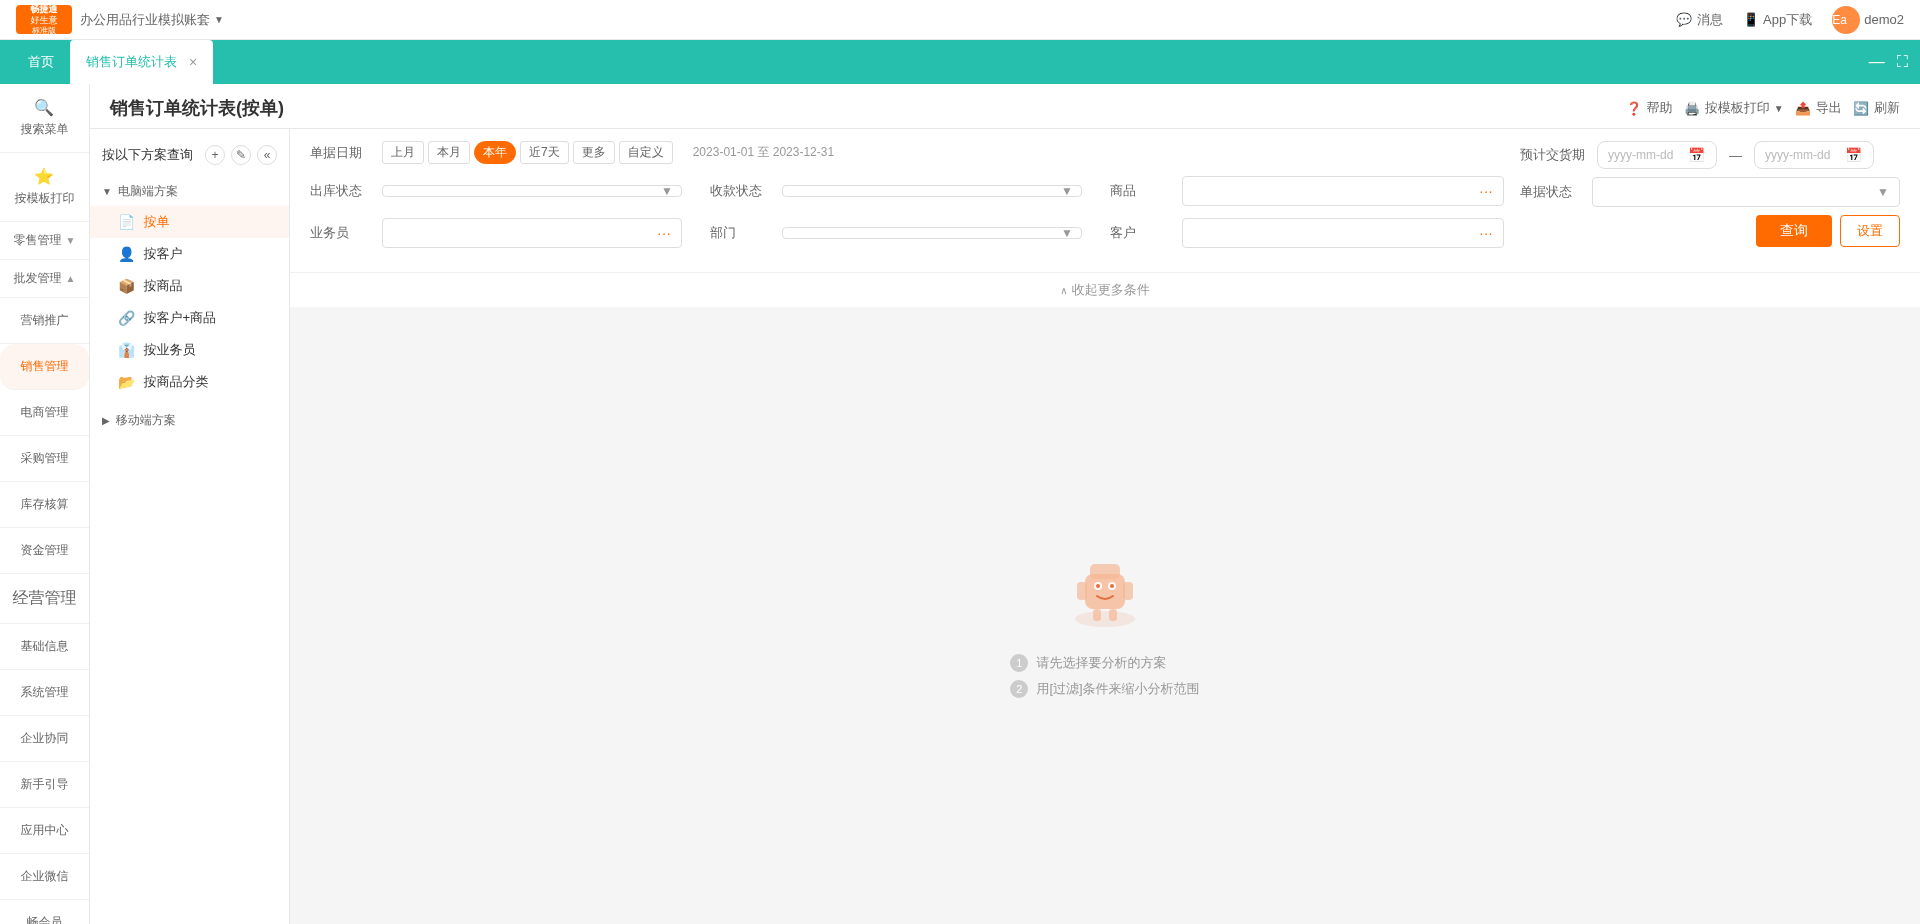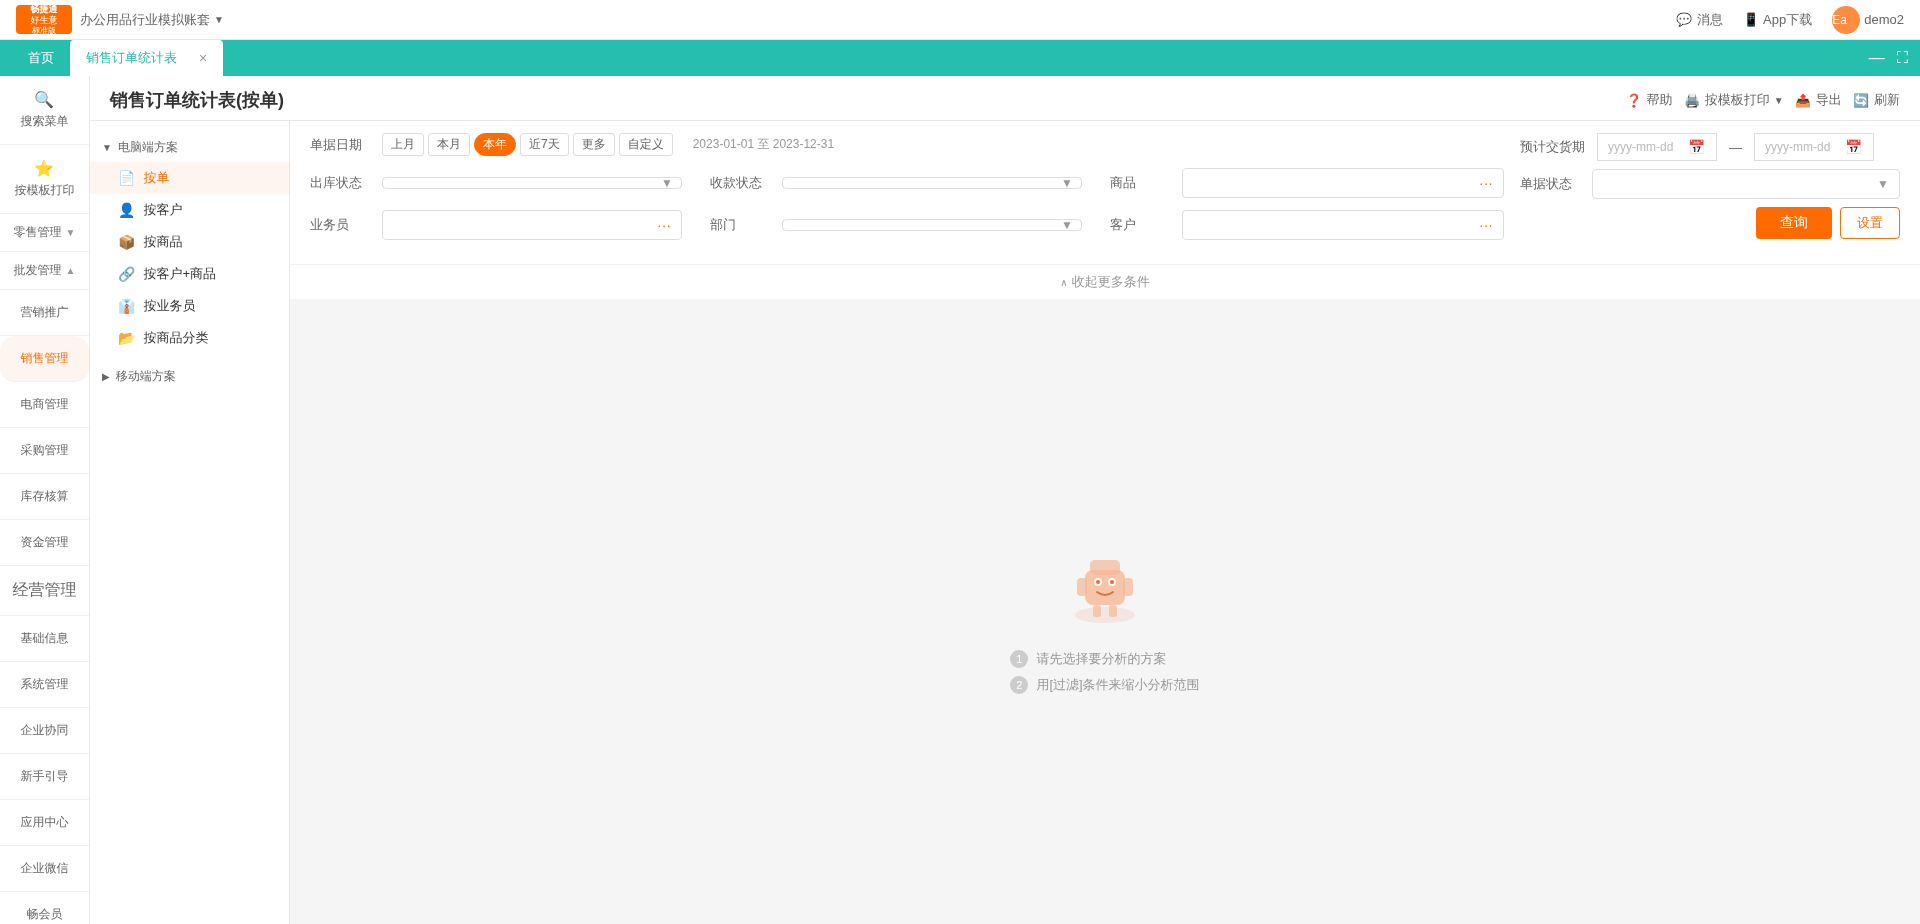--- a/index.html
+++ b/index.html
@@ -9,23 +9,23 @@
     .topbar { height: 40px; background: #fff; display: flex; align-items: center; justify-content: space-between; padding: 0 16px; border-bottom: 1px solid #e8e8e8; flex-shrink: 0; }
     .topbar-left { display: flex; align-items: center; gap: 8px; }
     .logo-box { width: 56px; height: 29px; background: #ff6b00; border-radius: 4px; display: flex; align-items: center; justify-content: center; flex-direction: column; }
     .logo-box span { color: #fff; font-size: 10px; line-height: 1.2; }
     .topbar-select { display: flex; align-items: center; gap: 4px; color: #666; font-size: 13px; cursor: pointer; }
     .topbar-right { display: flex; align-items: center; gap: 20px; color: #666; font-size: 13px; }
     .topbar-right-item { display: flex; align-items: center; gap: 4px; cursor: pointer; }
     .avatar { width: 28px; height: 28px; background: #ff8c40; border-radius: 50%; display: flex; align-items: center; color: #fff; font-size: 12px; }
 
     
-    .tabbar { height: 36px; background: #26bfad; display: flex; align-items: center; padding: 0 12px; flex-shrink: 0; }
+    .tabbar { height: 44px; background: #26bfad; display: flex; align-items: center; padding: 0 12px; flex-shrink: 0; }
     .tab-home { color: #fff; font-size: 13px; padding: 0 16px; cursor: pointer; height: 100%; display: flex; align-items: center; }
-    .tab-active { background: #fff; color: #26bfad; border-radius: 4px 4px 0 0; padding: 0 16px; height: 100%; display: flex; align-items: center; gap: 22px; font-size: 13px; cursor: pointer; }
+    .tab-active { background: #fff; color: #26bfad; border-radius: 4px 4px 0 0; padding: 0 16px; height: 100%; display: flex; align-items: center; gap: 12px; font-size: 13px; cursor: pointer; }
     .tab-close { color: #999; font-size: 14px; cursor: pointer; line-height: 1; }
     .tabbar-actions { margin-left: auto; display: flex; align-items: center; gap: 12px; }
     .tabbar-action-btn { color: #fff; font-size: 16px; cursor: pointer; background: none; border: none; }
 
     
     .main { display: flex; flex: 1; overflow: hidden; }
 
     
     .sidebar { width: 90px; background: #fff; border-right: 1px solid #e8e8e8; display: flex; flex-direction: column; flex-shrink: 0; overflow-y: auto; }
     .sidebar-item { padding: 14px 8px; text-align: center; cursor: pointer; font-size: 12px; color: #666; border-bottom: 1px solid #f0f0f0; display: flex; flex-direction: column; align-items: center; gap: 4px; }
@@ -63,21 +63,21 @@
     .filter-area { background: #fff; padding: 12px 20px; flex-shrink: 0; }
     .filter-row { display: flex; align-items: center; gap: 12px; margin-bottom: 12px; }
     .filter-label { color: #666; font-size: 13px; white-space: nowrap; min-width: 60px; }
     .date-shortcuts { display: flex; align-items: center; gap: 4px; }
     .date-btn { padding: 2px 8px; border: 1px solid #ddd; border-radius: 3px; font-size: 12px; cursor: pointer; background: #fff; color: #666; }
     .date-btn.active { background: #ff6b00; color: #fff; border-color: #ff6b00; border-radius: 12px; }
     .date-range { display: flex; align-items: center; gap: 6px; color: #999; font-size: 12px; margin-left: 8px; }
     .filter-select { border: 1px solid #ddd; border-radius: 4px; padding: 5px 24px 5px 10px; font-size: 13px; color: #333; min-width: 200px; background: #fff; cursor: pointer; position: relative; display: flex; align-items: center; justify-content: space-between; }
     .filter-select-wrap { position: relative; min-width: 200px; }
     .filter-select-arrow { position: absolute; right: 8px; top: 50%; transform: translateY(-50%); color: #999; font-size: 12px; }
-    .date-input { border: 1px solid #ddd; border-radius: 0; padding: 5px 10px; font-size: 13px; color: #bbb; background: #fff; min-width: 140px; display: flex; align-items: center; justify-content: space-between; }
+    .date-input { border: 1px solid #ddd; border-radius: 8px; padding: 5px 10px; font-size: 13px; color: #bbb; background: #fff; min-width: 140px; display: flex; align-items: center; justify-content: space-between; }
     .date-input .cal-icon { color: #ff6b00; font-size: 14px; }
     .dash { color: #666; }
     .more-dots { color: #ff6b00; font-size: 14px; cursor: pointer; }
 
     
     .query-btn { background: #ff6b00; color: #fff; border: none; border-radius: 4px; padding: 0 24px; font-size: 14px; cursor: pointer; }
     .setting-btn { background: #fff; color: #ff6b00; border: 1px solid #ff6b00; border-radius: 4px; padding: 6px 16px; font-size: 13px; cursor: pointer; }
 
     
     .collapse-bar { display: flex; align-items: center; justify-content: center; padding: 8px 0; cursor: pointer; color: #999; font-size: 13px; gap: 4px; background: #fff; border-top: 1px solid #f0f0f0; }
@@ -224,20 +224,34 @@
         <div class="header-btn">
           <span>🔄</span>
           <span>刷新</span>
         </div>
       </div>
     </div>
 
     <div class="content-area">
 
       <div class="scheme-panel">
+        <div class="scheme-panel-header">
+          <span class="scheme-panel-title">按以下方案查询</span>
+          <div class="scheme-panel-actions">
+            <div class="scheme-action-btn">
+              <span>+</span>
+            </div>
+            <div class="scheme-action-btn">
+              <span>✎</span>
+            </div>
+            <div class="scheme-action-btn">
+              <span>«</span>
+            </div>
+          </div>
+        </div>
 
         <div class="scheme-group">
           <div class="scheme-group-title">
             <span style="font-size:10px;">▼</span>
             <span>电脑端方案</span>
           </div>
           <div class="scheme-item active">
             <span class="scheme-item-icon">📄</span>
             <span>按单</span>
           </div>

